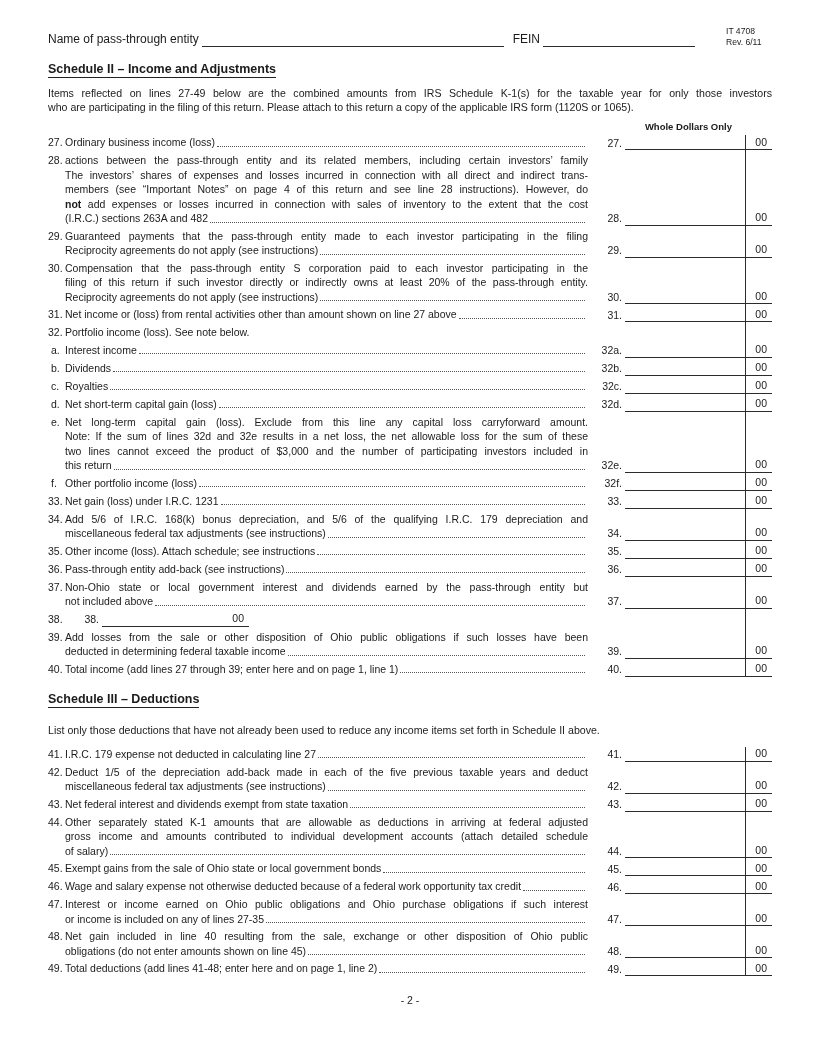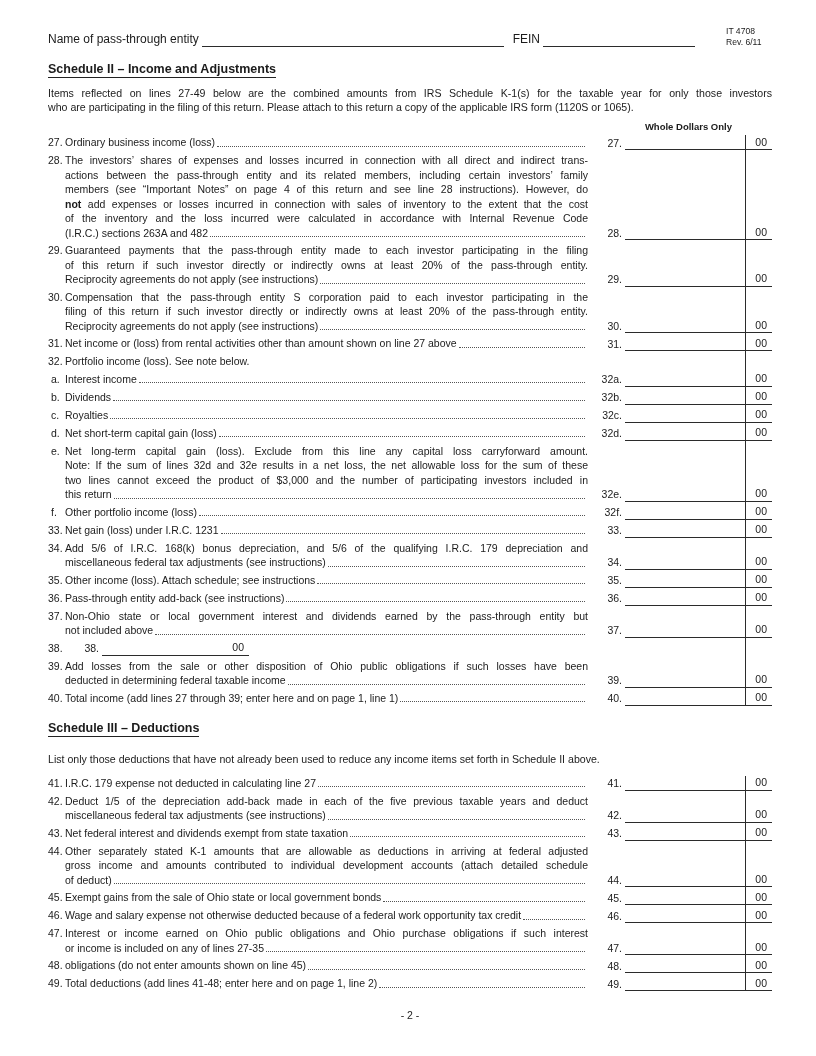--- a/index.html
+++ b/index.html
@@ -79,41 +79,39 @@
       </div>
       <span class="ref">27.</span>
       <div class="amt">
           <span class="cents">00</span>
         </div>
     </div>
 
     <div class="row">
       <span class="num">28.</span>
       <div class="body">
+        <div class="tl j">actions between the pass-through entity and its related members, including certain investors’ family</div>
         <div class="tl j">The investors’ shares of expenses and losses incurred in connection with all direct and indirect trans-</div>
-        <div class="tl j">actions between the pass-through entity and its related members, including certain investors’ family</div>
         <div class="tl j">members (see “Important Notes” on page 4 of this return and see line 28 instructions). However, do</div>
         <div class="tl j"><span class="bu">not</span><span> add expenses or losses incurred in connection with sales of inventory to the extent that the cost</span></div>
-        <div class="tl j">of the inventory and the loss incurred were calculated in accordance with Internal Revenue Code</div>
         <div class="tl last">
             <span class="tx">(I.R.C.) sections 263A and 482</span>
             <span class="leader"></span>
           </div>
       </div>
       <span class="ref">28.</span>
       <div class="amt">
           <span class="cents">00</span>
         </div>
     </div>
 
     <div class="row">
       <span class="num">29.</span>
       <div class="body">
         <div class="tl j">Guaranteed payments that the pass-through entity made to each investor participating in the filing</div>
-        <div class="tl j">of this return if such investor directly or indirectly owns at least 20% of the pass-through entity.</div>
         <div class="tl last">
             <span class="tx">Reciprocity agreements do not apply (see instructions)</span>
             <span class="leader"></span>
           </div>
       </div>
       <span class="ref">29.</span>
       <div class="amt">
           <span class="cents">00</span>
         </div>
     </div>
@@ -402,21 +400,21 @@
           <span class="cents">00</span>
         </div>
     </div>
 
     <div class="row">
       <span class="num">44.</span>
       <div class="body">
         <div class="tl j">Other separately stated K-1 amounts that are allowable as deductions in arriving at federal adjusted</div>
         <div class="tl j">gross income and amounts contributed to individual development accounts (attach detailed schedule</div>
         <div class="tl last">
-            <span class="tx">of deduct)</span>
+            <span class="tx">of salary)</span>
             <span class="leader"></span>
           </div>
       </div>
       <span class="ref">44.</span>
       <div class="amt">
           <span class="cents">00</span>
         </div>
     </div>
 
     <div class="row">
@@ -458,20 +456,21 @@
       </div>
       <span class="ref">47.</span>
       <div class="amt">
           <span class="cents">00</span>
         </div>
     </div>
 
     <div class="row">
       <span class="num">48.</span>
       <div class="body">
+        <div class="tl j">Net gain included in line 40 resulting from the sale, exchange or other disposition of Ohio public</div>
         <div class="tl last">
             <span class="tx">obligations (do not enter amounts shown on line 45)</span>
             <span class="leader"></span>
           </div>
       </div>
       <span class="ref">48.</span>
       <div class="amt">
           <span class="cents">00</span>
         </div>
     </div>

